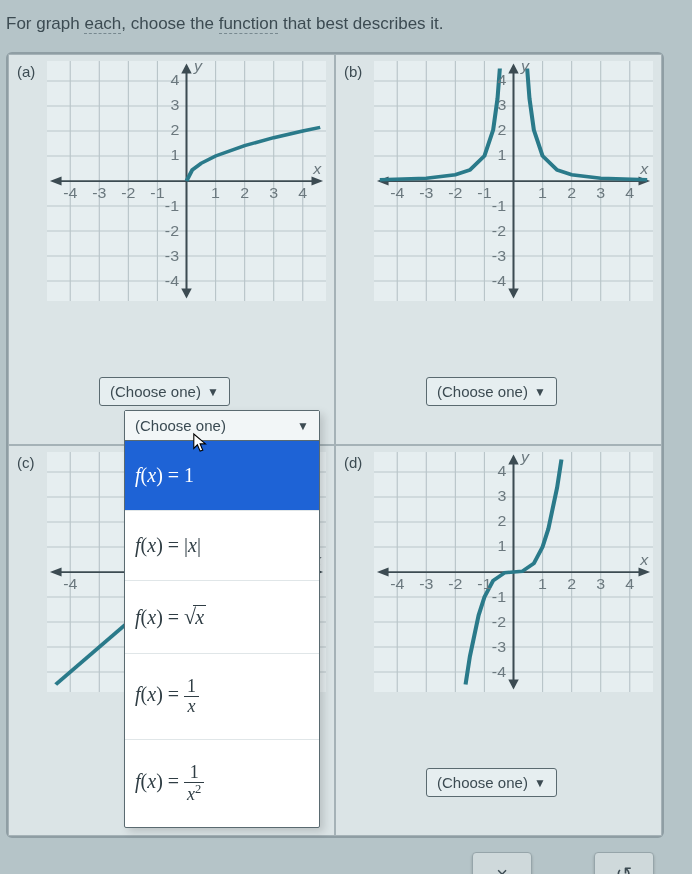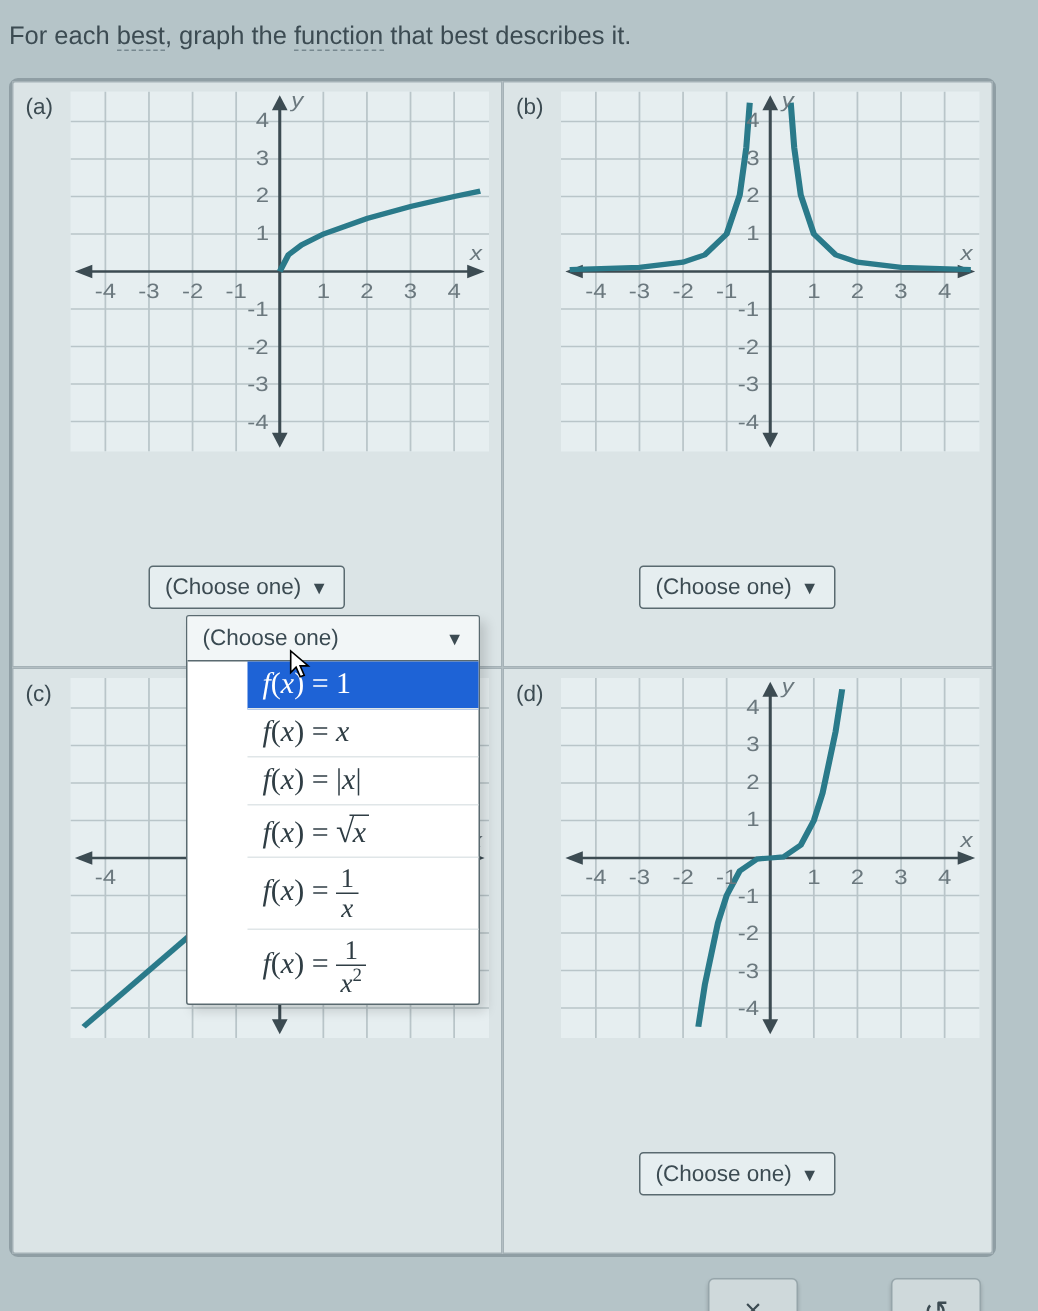--- a/index.html
+++ b/index.html
@@ -90,26 +90,25 @@
     padding: 6px 10px;
     font-family: Verdana, sans-serif;
     font-size: 15px;
     background: #f2f6f7;
     border-bottom: 1px solid #5a6a70;
     display: flex;
     justify-content: space-between;
     align-items: center;
   }
   .dd-item {
-    padding: 4px 10px;
+    padding: 23px 10px;
     font-size: 20px;
     font-style: italic;
     color: #2f3d44;
     border-bottom: 1px solid #e0e6e8;
-    margin-left: 40px;
   }
   .dd-item:last-child { border-bottom: none; }
   .dd-item.sel { background: #1e63d6; color: #fff; }
   .dd-item .rm { font-style: normal; }
   .frac { display: inline-block; text-align: center; vertical-align: middle; line-height: 1.05; font-size: 18px; }
   .frac .n { display: block; border-bottom: 1.2px solid currentColor; padding: 0 3px; font-style: normal;}
   .frac .d { display: block; padding: 0 3px; font-style: italic;}
   .cursor {
     position: absolute;
     top: 378px; left: 184px;
@@ -136,21 +135,21 @@
   }
   .sqrt { position: relative; display: inline-block; }
   .sqrt .rad { font-style: normal; font-size: 22px; margin-right: -3px;}
   .sqrt .top { border-top: 1.2px solid currentColor; padding: 0 2px 0 2px;}
   sup { font-size: .7em; font-style: normal;}
 </style>
 </head>
 <body>
 
 <div class="prompt">
-  <span>For each </span><span class="ul">best</span><span>, graph the </span><span class="ul">function</span><span> that best describes it.</span>
+  <span>For graph </span><span class="ul">each</span><span>, choose the </span><span class="ul">function</span><span> that best describes it.</span>
 </div>
 
 <div class="outer">
   <div class="grid2">
 
     <div class="cell">
       <div class="label">(a)</div>
       <div class="plotwrap">
         <svg class="plot" viewBox="-4.8 -4.8 9.6 9.6" preserveAspectRatio="none">
           <g transform="scale(1,-1)">
@@ -380,21 +379,20 @@
       </div>
     </div>
   </div>
 
   <div class="dropdown">
     <div class="dd-head">
       <span>(Choose one)</span>
       <span class="tri">▼</span>
     </div>
     <div class="dd-item sel">f<span class="rm">(</span>x<span class="rm">) = 1</span></div>
-    <div class="dd-item">f<span class="rm">(</span>x<span class="rm">) = </span>x</div>
     <div class="dd-item">f<span class="rm">(</span>x<span class="rm">) = |</span>x<span class="rm">|</span></div>
     <div class="dd-item">f<span class="rm">(</span>x<span class="rm">) = </span><span class="sqrt"><span class="rad">√</span><span class="top">x</span></span></div>
     <div class="dd-item">f<span class="rm">(</span>x<span class="rm">) = </span><span class="frac"><span class="n">1</span><span class="d">x</span></span></div>
     <div class="dd-item">f<span class="rm">(</span>x<span class="rm">) = </span><span class="frac"><span class="n">1</span><span class="d">x<sup>2</sup></span></span></div>
   </div>
 
   <div class="cursor">
     <svg viewBox="0 0 20 24">
         <path d="M2 2 L2 18 L6 14 L9 21 L12 20 L9 13 L15 13 Z" fill="#fff" stroke="#000" stroke-width="1.2"></path>
       </svg>

